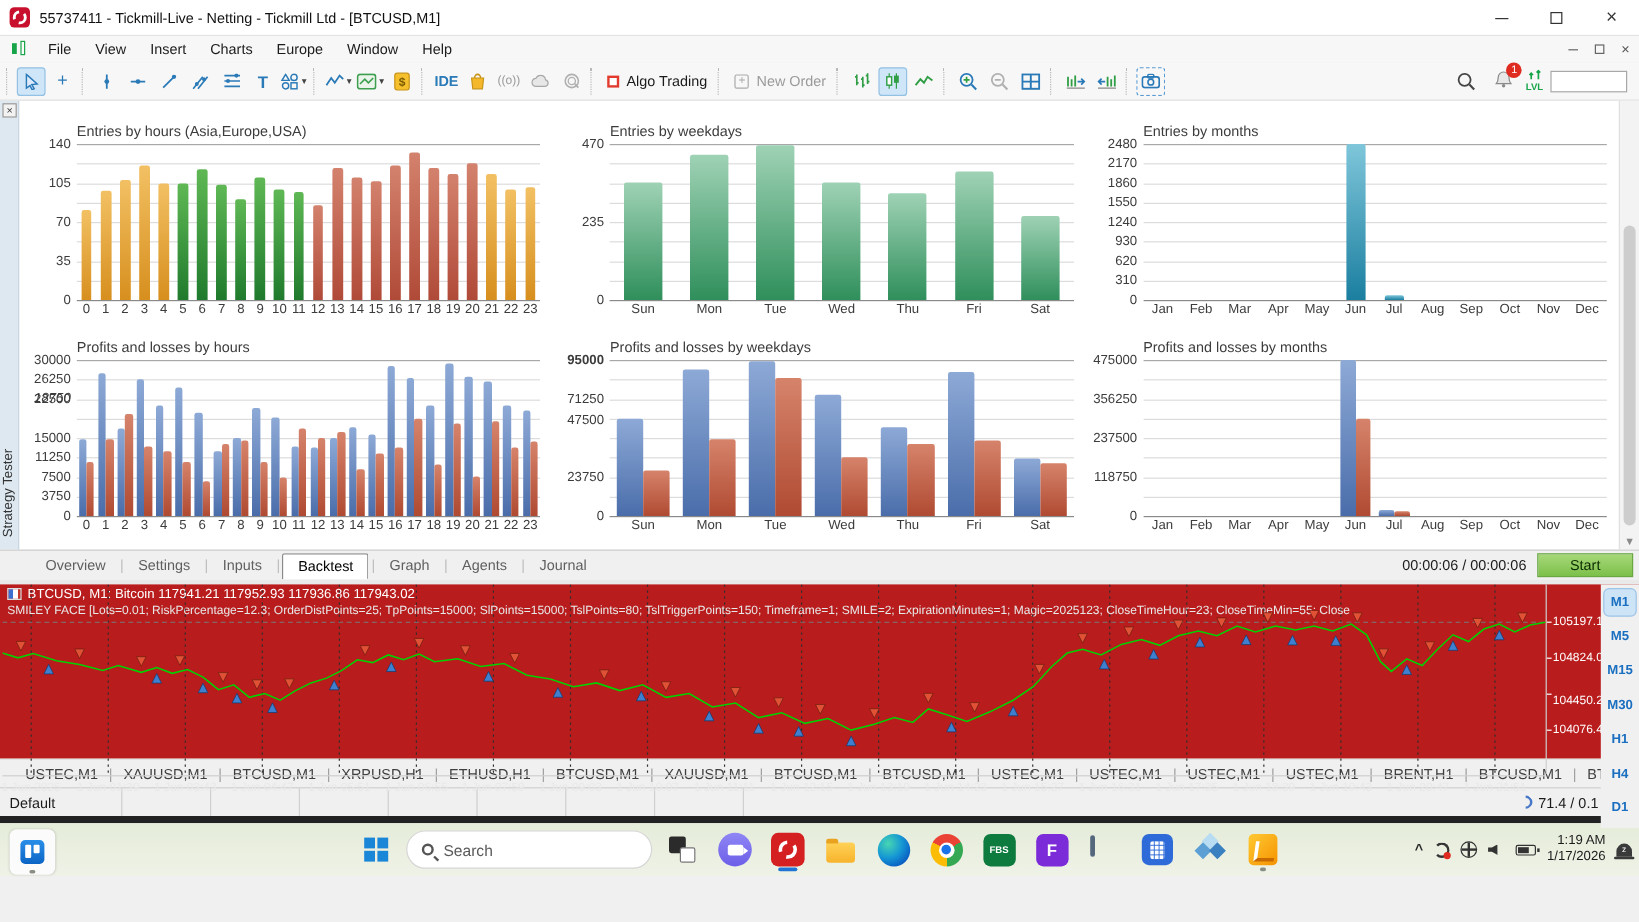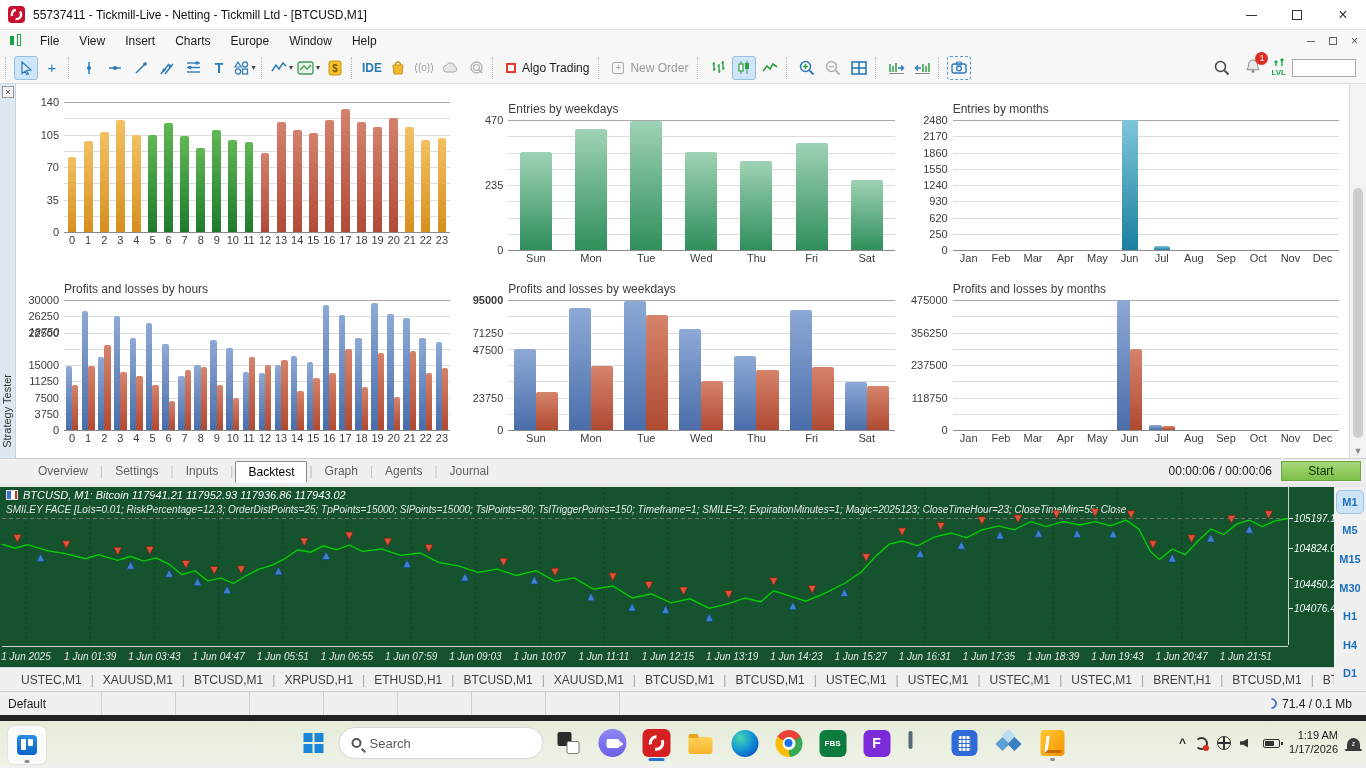--- a/index.html
+++ b/index.html
@@ -66,21 +66,21 @@
   .xlab { position:absolute; top:2px; transform:translateX(-50%); font-size:11px; color:#3c3c3c; white-space:nowrap; }
   
   .tester-tabs { height:25px; background:#f0f0f0; border-top:1px solid #cfcfcf; display:flex; align-items:center; padding-left:28px; position:relative; font-size:12px; color:#5f5f5f; }
   .ttab { padding:4px 10px; }
   .ttab.active { background:#fff; border:1px solid #8a8a8a; border-bottom-color:#fff; border-radius:2px 2px 0 0; color:#000; padding:3px 12px; position:relative; top:1px; }
   .tsep { color:#bdbdbd; }
   .elapsed { position:absolute; right:94px; color:#1b1b1b; }
   .start-btn { position:absolute; right:5px; top:2px; width:80px; height:20px; background:linear-gradient(180deg,#a7d879,#7cc04a); border:1px solid #69a743; text-align:center; line-height:18px; color:#0c2b00; }
   
   .chart-gap { height:4px; background:#e9e9e9; }
-  .chartwin { height:180px; background:#14532d; position:relative;font-style:italic; }
+  .chartwin { height:145px; background:#b91c1c; position:relative; }
   .price-area { position:absolute; left:2px; top:0; width:1286px; height:158px; }
   .price-area svg { position:absolute; left:0; top:0; z-index:3; }
   .sym-line { position:absolute; left:4px; top:2px; z-index:2; color:#fff; font-size:11px; white-space:nowrap; display:flex; align-items:center; gap:5px; }
   .sym-icon { display:inline-block; width:12px; height:10px; background:linear-gradient(90deg,#3d6fd0 0 4px,#fff 4px 8px,#c0392b 8px 12px); border:1px solid #ddd; }
   .ea-line { position:absolute; left:4px; top:17px; z-index:2; color:#e8e8e8; font-size:10px; white-space:nowrap; overflow:hidden; width:1270px; }
   .price-axis { position:absolute; left:1288px; top:0; width:46px; height:158px; border-left:1px solid #cfcfcf; }
   .paxlab { position:absolute; left:5px; transform:translateY(-50%); color:#fff; font-size:10px; white-space:nowrap; }
   .paxtick { position:absolute; left:0; width:4px; height:1px; background:#fff; }
   .time-axis { position:absolute; left:2px; top:159px; width:1286px; height:19px; border-top:1px solid #cfcfcf; }
   .taxlab { position:absolute; top:4px; transform:translateX(-50%); color:#e8e8e8; font-size:10px; white-space:nowrap; }
@@ -398,20 +398,21 @@
   </div>
 </div>
 
 <div class="tester">
   <div class="tester-strip">
     <div class="tester-close">×</div>
     <div class="tester-strip-label">Strategy Tester</div>
   </div>
   <div class="tester-grid">
     <div class="chart-cell">
+      <div class="chart-title">Entries by hours (Asia,Europe,USA)</div>
       <div class="plot">
           <div class="gridline top" style="top: 0px;"></div>
           <div class="gridline" style="top: 16.25px;"></div>
           <div class="gridline" style="top: 32.5px;"></div>
           <div class="gridline" style="top: 48.75px;"></div>
           <div class="gridline" style="top: 65px;"></div>
           <div class="gridline" style="top: 81.25px;"></div>
           <div class="gridline" style="top: 97.5px;"></div>
           <div class="gridline" style="top: 113.75px;"></div>
           <div class="gridline base" style="top: 130px;"></div>
@@ -517,21 +518,21 @@
           <div class="gridline" style="top: 97.5px;"></div>
           <div class="gridline" style="top: 113.75px;"></div>
           <div class="gridline base" style="top: 130px;"></div>
           <div class="ylab" style="top: 0px;">2480</div>
           <div class="ylab" style="top: 16.25px;">2170</div>
           <div class="ylab" style="top: 32.5px;">1860</div>
           <div class="ylab" style="top: 48.75px;">1550</div>
           <div class="ylab" style="top: 65px;">1240</div>
           <div class="ylab" style="top: 81.25px;">930</div>
           <div class="ylab" style="top: 97.5px;">620</div>
-          <div class="ylab" style="top: 113.75px;">250</div>
+          <div class="ylab" style="top: 113.75px;">310</div>
           <div class="ylab" style="top: 130px;">0</div>
           <div class="bar" style="background: linear-gradient(rgb(127, 198, 218), rgb(27, 127, 160)); height: 130px; width: 16.0833px; left: 168.875px;"></div>
           <div class="bar" style="background: linear-gradient(rgb(127, 198, 218), rgb(27, 127, 160)); height: 3.93145px; width: 16.0833px; left: 201.042px;"></div>
         </div>
       <div class="xlabs">
           <span class="xlab" style="left: 16.0833px;">Jan</span>
           <span class="xlab" style="left: 48.25px;">Feb</span>
           <span class="xlab" style="left: 80.4167px;">Mar</span>
           <span class="xlab" style="left: 112.583px;">Apr</span>
           <span class="xlab" style="left: 144.75px;">May</span>

